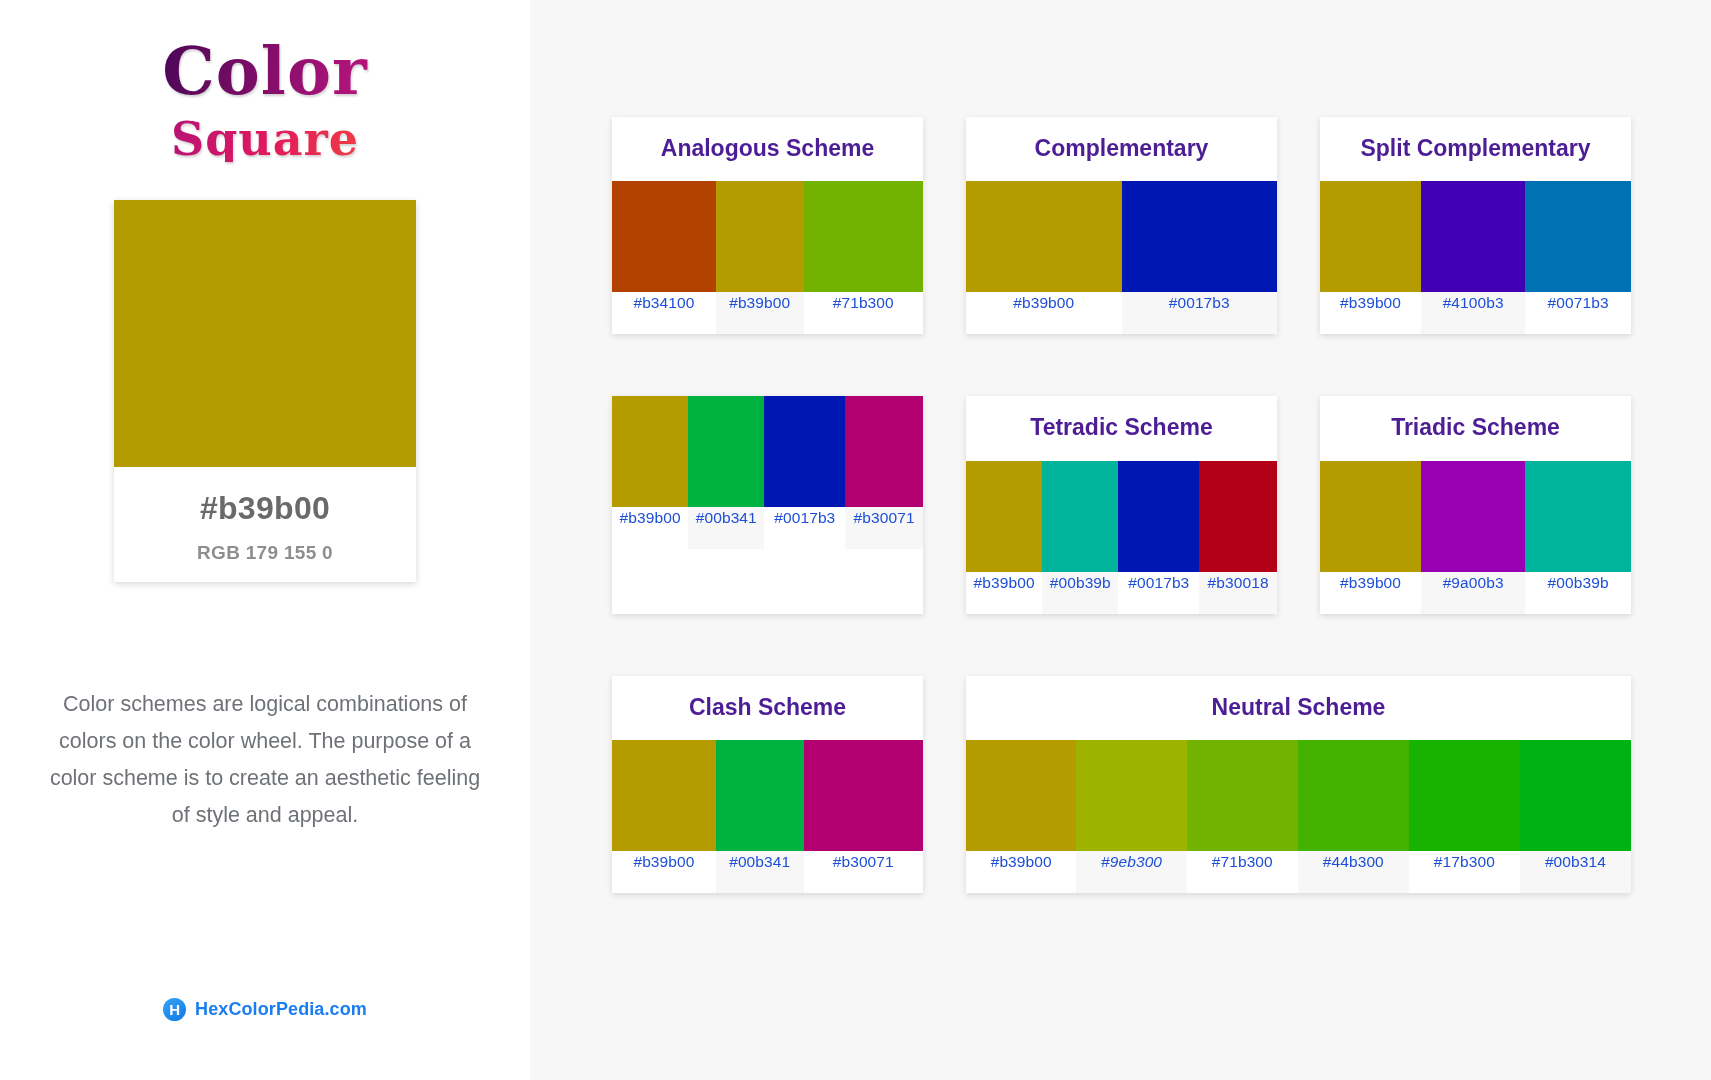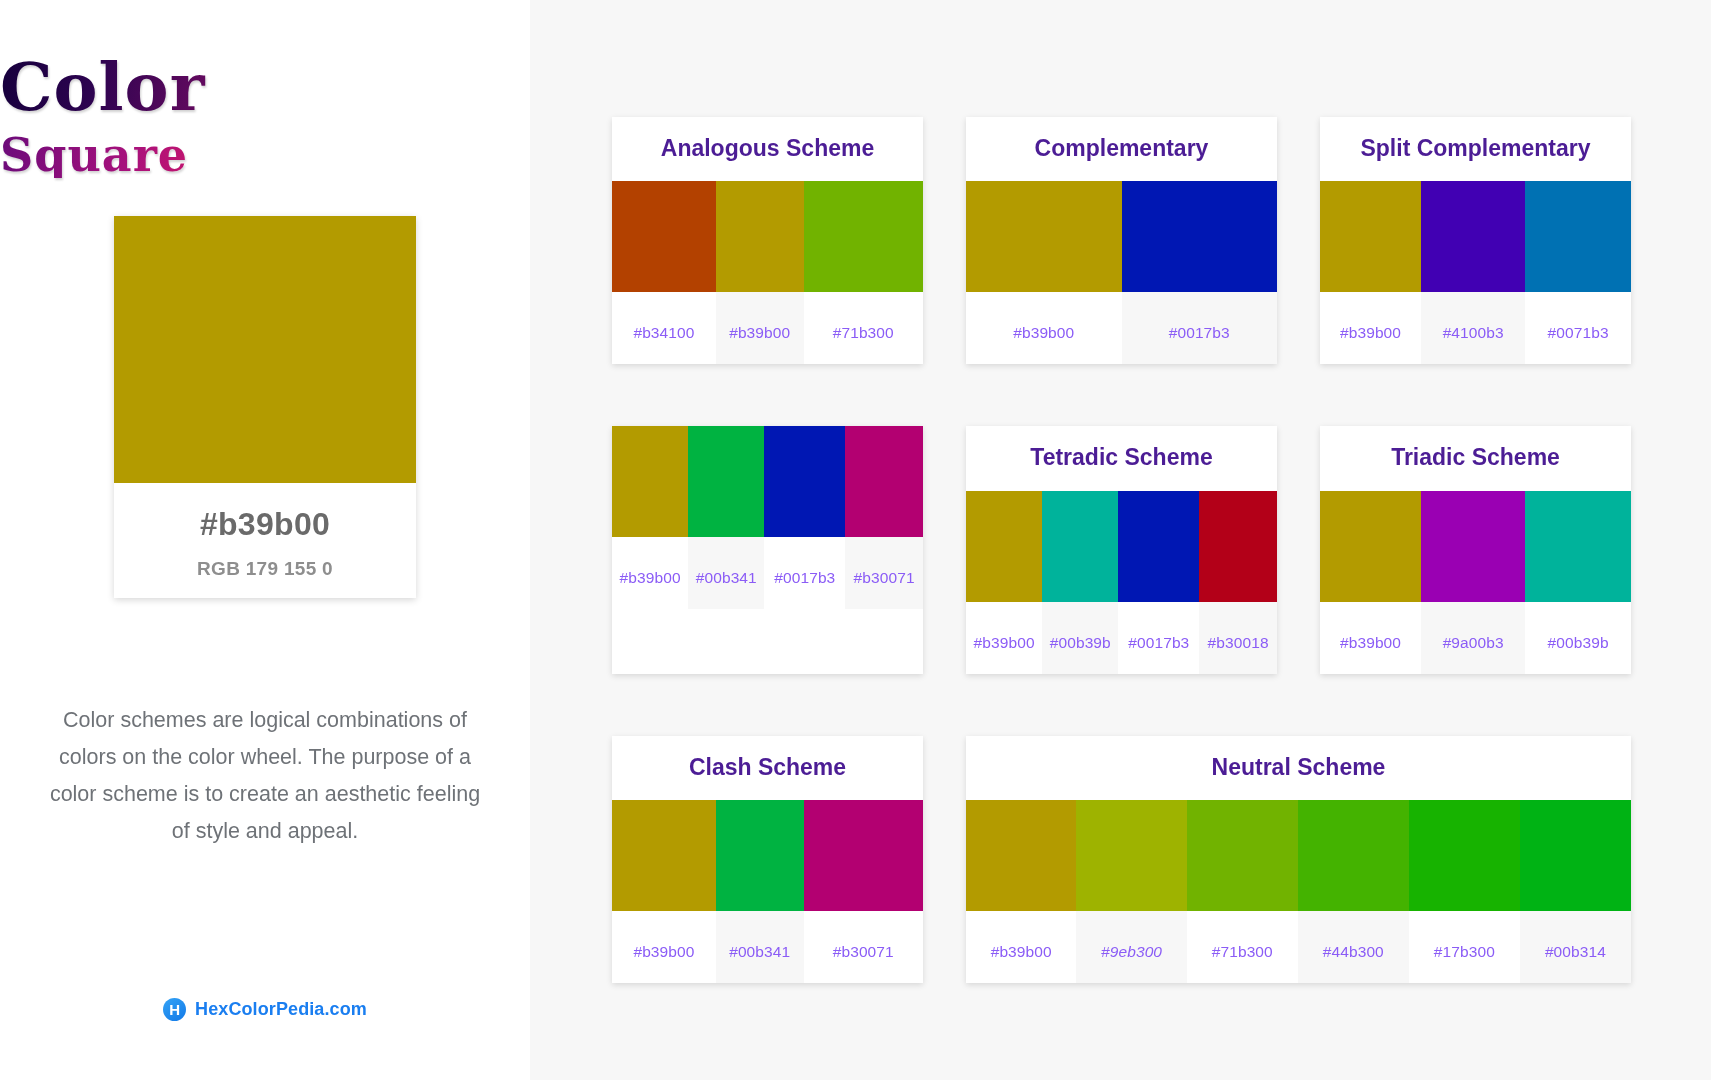--- a/index.html
+++ b/index.html
@@ -24,22 +24,22 @@
   #left-panel {
     width: 530px;
     height: 1080px;
     background: #ffffff;
     flex: 0 0 530px;
     position: relative;
   }
 
   #logo-block {
     width: 100%;
-    padding-top: 26px;
-    margin-top: 28px;
+    padding-top: 38px;
+    text-align: center;
   }
 
   .logo-line {
     display: block;
     font-family: "DejaVu Serif", "Liberation Serif", serif;
     font-weight: 700;
     letter-spacing: 1px;
     line-height: 1;
     background-clip: text;
     -webkit-background-clip: text;
@@ -186,22 +186,22 @@
     width: 100%;
     background: #ffffff;
     padding: 0;
   }
 
   .hex-cell {
     display: flex;
     align-items: center;
     justify-content: center;
     font-size: 15.5px;
-    color: #8b5cf6;
-    padding: 32px 0 22px 0;
+    color: #1d4ed8;
+    padding: 2px 0 22px 0;
     white-space: nowrap;
     letter-spacing: 0.1px;
   }
 
   .hex-cell.alt { background: #f7f7f7; }
 </style>
 </head>
 <body>
 
 <div id="page">

